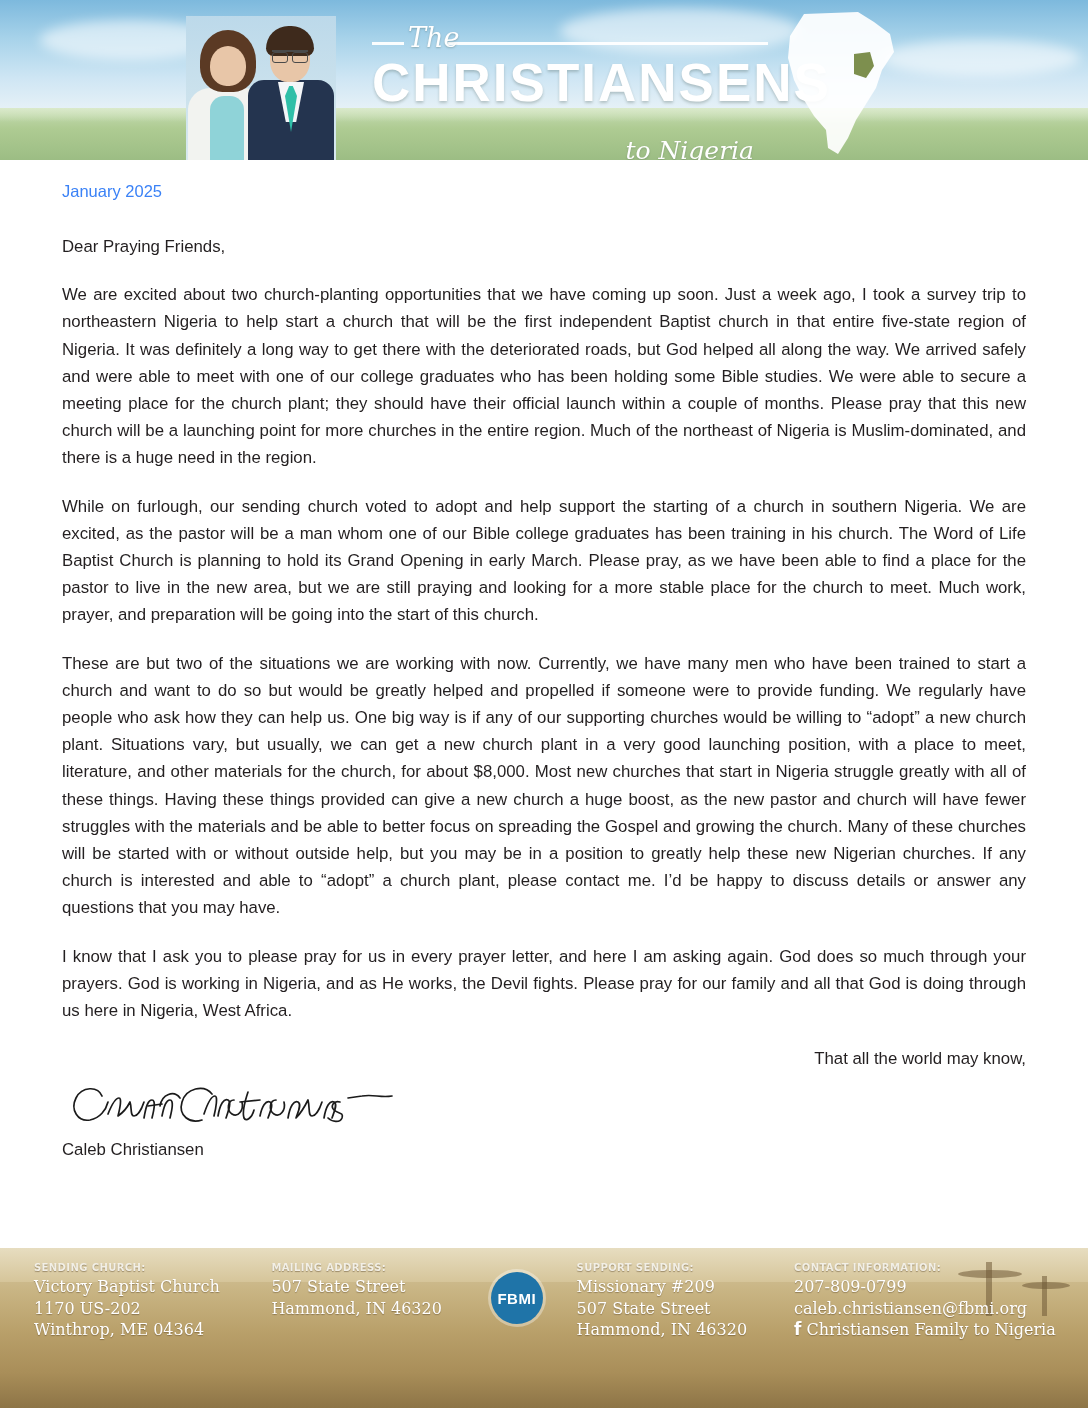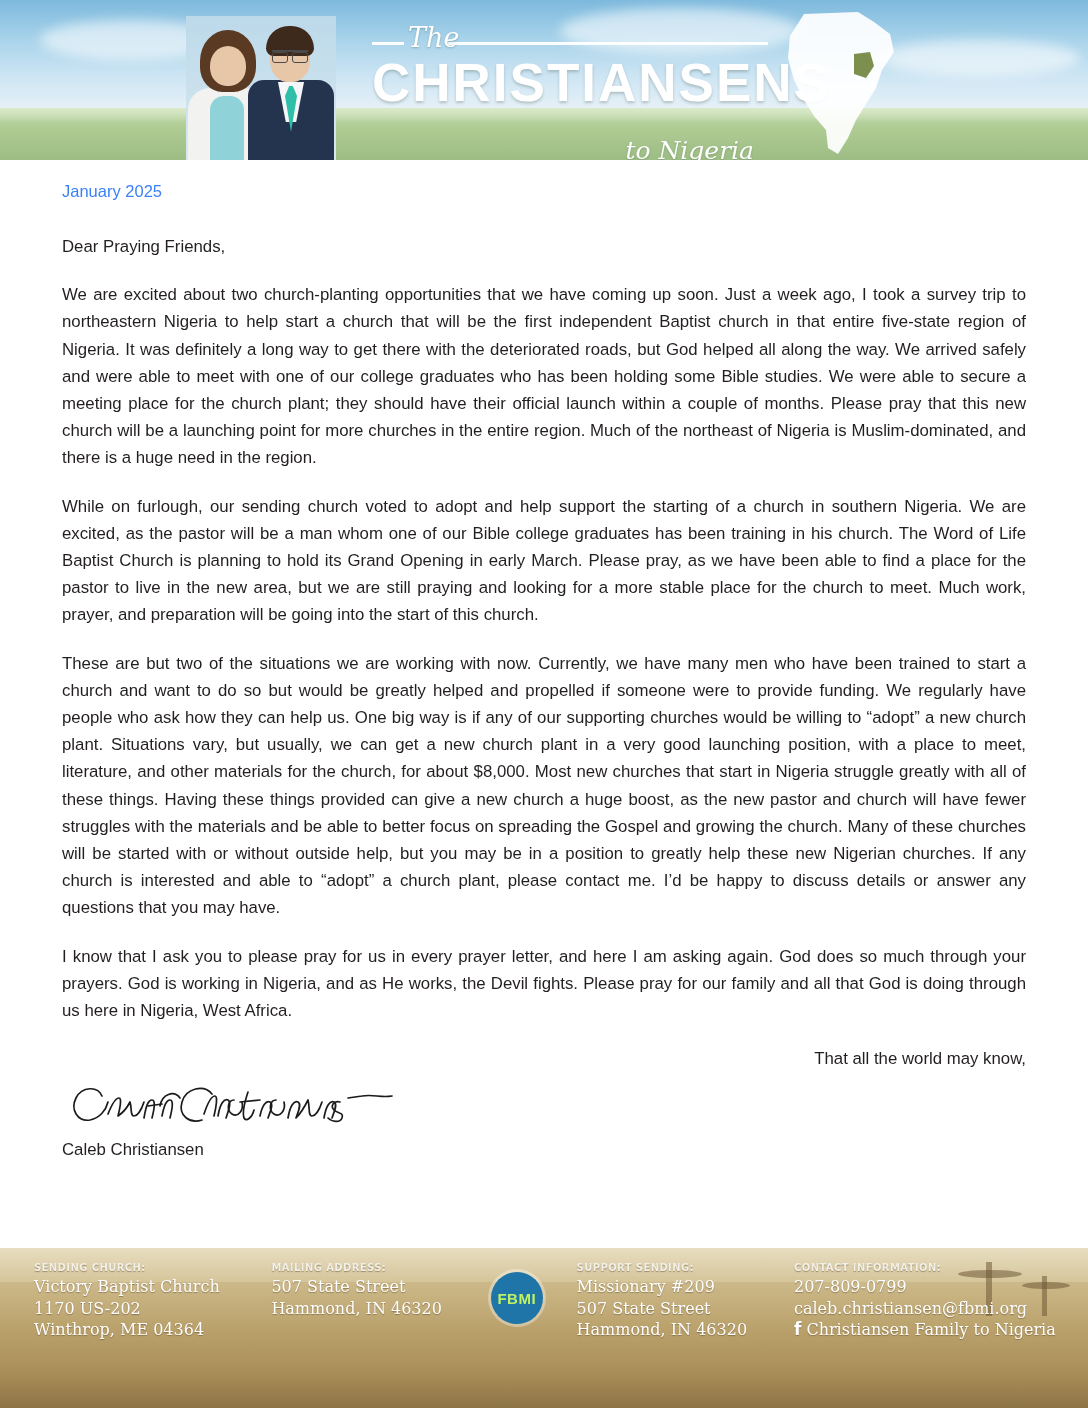--- a/index.html
+++ b/index.html
@@ -224,21 +224,21 @@
   .col-sending { width: 238px; }
   .col-mailing { width: 186px; }
   .col-logo { width: 120px; display:flex; justify-content:center; padding-top: 10px; }
   .col-support { width: 218px; }
   .col-contact { width: 260px; }
 
   .fbmi-logo {
     width: 52px; height: 52px;
     border-radius: 50%;
     background: #1f74a8;
-    color: #bef264;
+    color: #ffffff;
     display: flex; align-items: center; justify-content: center;
     font-family: "Liberation Sans", sans-serif;
     font-weight: bold;
     font-size: 15px;
     letter-spacing: .5px;
     box-shadow: 0 0 0 3px rgba(255,255,255,.35);
   }
   .fb-line { display: flex; align-items: center; gap: 5px; }
   .fb-glyph {
     display: inline-block;

